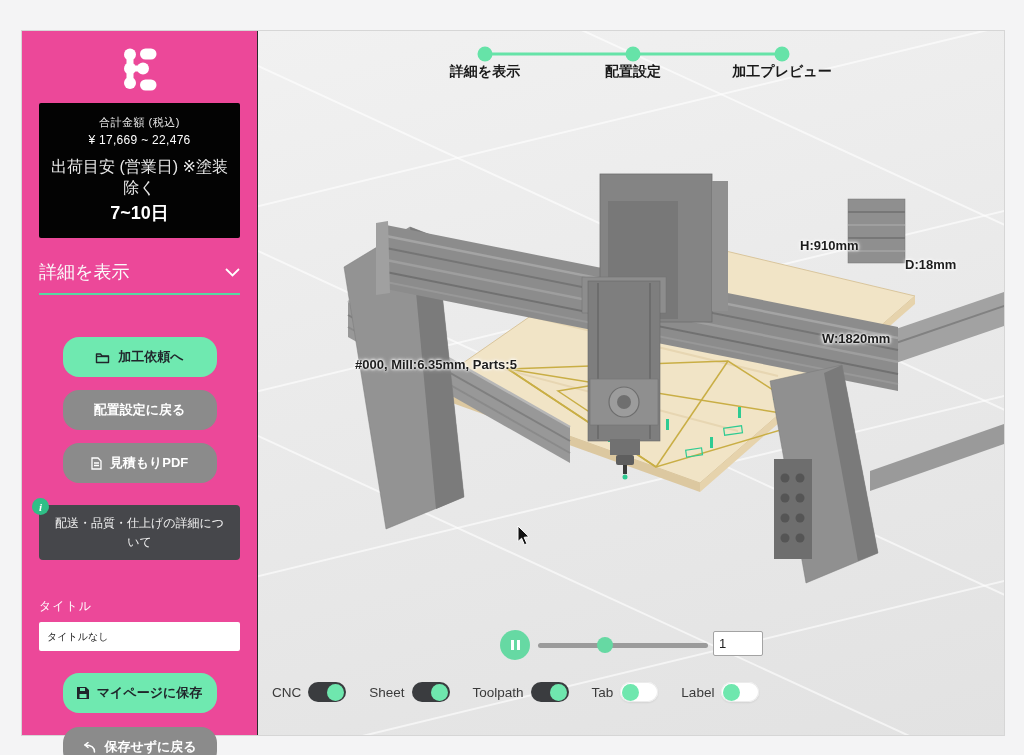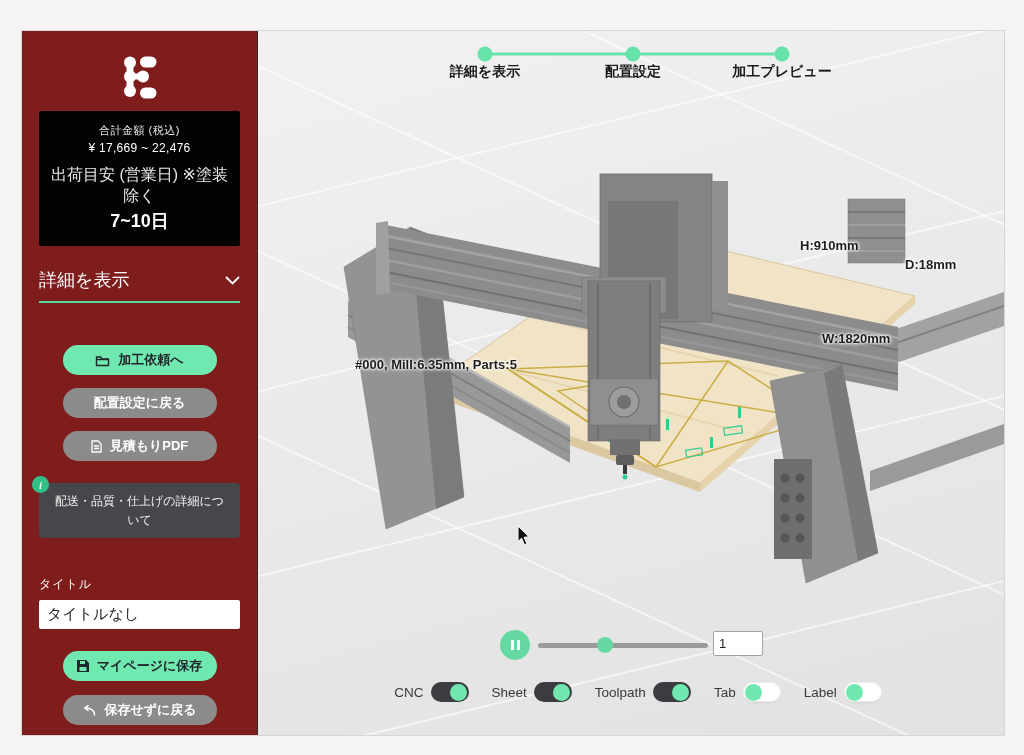--- a/index.html
+++ b/index.html
@@ -1,54 +1,54 @@
 <!DOCTYPE html>
 <html><head>
 <meta charset="utf-8">
 <style>
   * { margin:0; padding:0; box-sizing:border-box; }
   html,body { width:1024px; height:755px; background:#f4f4f5; font-family:"Liberation Sans","DejaVu Sans",sans-serif; overflow:hidden; }
   .app { position:absolute; left:21px; top:30px; width:984px; height:706px; display:flex; border:1px solid #d6d6d6; background:#e9e9e9; }
 
   
-  .sidebar { width:236px; height:100%; background:#7f1d1d; padding:8px 17px; flex:none; position:relative; border-right:1px solid #2b2b2d; }
+  .sidebar { width:236px; height:100%; background:#ec4899; padding:0 17px; flex:none; position:relative; border-right:1px solid #2b2b2d; }
   .logo-wrap { width:40px; height:48px; margin:14px auto 10px; }
   .price-card { background:#030303; border-radius:2px; padding:12px 6px 13px; text-align:center; color:#fff; }
   .price-card .small { font-size:11px; color:#e8e8e8; letter-spacing:.5px; }
   .price-card .big { font-size:12px; margin-top:3px; letter-spacing:.3px; font-weight:500; }
   .price-card .small2 { font-size:16px; color:#e8e8e8; margin-top:10px; }
   .price-card .big2 { font-size:18px; font-weight:700; margin-top:2px; }
   .details-row { margin-top:22px; display:flex; justify-content:space-between; align-items:center; border-bottom:2px solid #57d8a2; padding-bottom:9px; cursor:pointer; }
   .details-row span { color:#fafafa; font-size:18px; }
   .btn-stack { margin-top:42px; display:flex; flex-direction:column; align-items:center; }
-  .pill { width:154px; height:30px; border:none; border-radius:16px; font-size:13px; font-weight:700; display:flex; align-items:center; justify-content:center; gap:8px; margin-bottom:13px; cursor:pointer; font-family:inherit; }
+  .pill { width:154px; height:40px; border:none; border-radius:16px; font-size:13px; font-weight:700; display:flex; align-items:center; justify-content:center; gap:8px; margin-bottom:13px; cursor:pointer; font-family:inherit; }
   .pill.green { background:#6fe9b0; color:#20262b; }
   .pill.gray  { background:#8b8b8b; color:#ffffff; }
   .info-card { margin-top:9px; position:relative; background:#46474b; border-radius:4px; padding:9px 12px; color:#f2f2f2; font-size:12px; text-align:center; line-height:1.55; cursor:pointer; }
   .info-badge { position:absolute; top:-7px; left:-7px; width:17px; height:17px; border-radius:50%; background:#2fbf87; color:#fff; font:italic 700 11px "Liberation Serif",serif; display:flex; align-items:center; justify-content:center; }
   .title-label { margin-top:38px; color:#ffffff; font-size:12px; letter-spacing:1px; }
-  .title-input { margin-top:7px; width:100%; height:29px; border:0; border-radius:2px; padding:0 8px; font-size:15px; color:#222; background:#fff; font-family:inherit; }
+  .title-input { margin-top:7px; width:100%; height:29px; border:0; border-radius:2px; padding:0 8px; font-size:10px; color:#222; background:#fff; font-family:inherit; }
   .save-gap { margin-top:22px; } .exit-gap { margin-top:1px; }
 
   
   .canvas { position:relative; flex:1; height:100%; background:linear-gradient(165deg,#f1f1f1 0%,#eaeaea 45%,#e2e2e2 100%); overflow:hidden; }
   .scene { position:absolute; left:0; top:0; }
   .step-label { position:absolute; transform:translateX(-50%); top:32px; font-size:14px; font-weight:700; color:#1a1a1a; white-space:nowrap; }
   .dim-label { position:absolute; font-size:13px; font-weight:700; color:#1d1d1d; white-space:nowrap;
                text-shadow:0 0 3px #fff,0 0 3px #fff,0 0 5px #fff; }
 
   
   .pause-btn { position:absolute; left:242px; top:599px; width:30px; height:30px; border:none; border-radius:50%; background:#66d9a3; display:flex; align-items:center; justify-content:center; gap:3px; cursor:pointer; }
   .pause-btn i { display:block; width:3px; height:10px; background:#fff; }
   .slider-track { position:absolute; left:280px; top:612px; width:170px; height:5px; background:#9b9b9b; border-radius:3px; cursor:pointer; }
   .slider-thumb { position:absolute; left:339px; top:606px; width:16px; height:16px; border-radius:50%; background:#66d9a3; cursor:grab; }
   .frame-input { position:absolute; left:455px; top:600px; width:50px; height:25px; border:1px solid #a3a3a3; border-radius:2px; background:#fff; font-size:13px; padding:0 5px; color:#222; font-family:inherit; }
 
   
-  .toggle-row { position:absolute; left:14px; right:0; top:651px; display:flex; justify-content:center; align-items:center; gap:23px; }
+  .toggle-row { position:absolute; left:14px; right:0; top:651px; display:flex; align-items:center; gap:23px; }
   .toggle-item { display:flex; align-items:center; gap:7px; }
   .toggle-item .tlabel { font-size:13.5px; color:#3a3a3a; }
   .switch { position:relative; width:38px; height:20px; border-radius:10px; cursor:pointer; }
   .switch.on  { background:#3a3c3f; }
   .switch.off { background:#ffffff; box-shadow:inset 0 0 0 1px #ececec,0 1px 2px rgba(0,0,0,.08); }
   .knob { position:absolute; top:1.5px; width:17px; height:17px; border-radius:50%; background:#6fe7ae; }
   .switch.on  .knob { right:2px; }
   .switch.off .knob { left:2px; }
 
   .cursor { position:absolute; left:259px; top:495px; }

